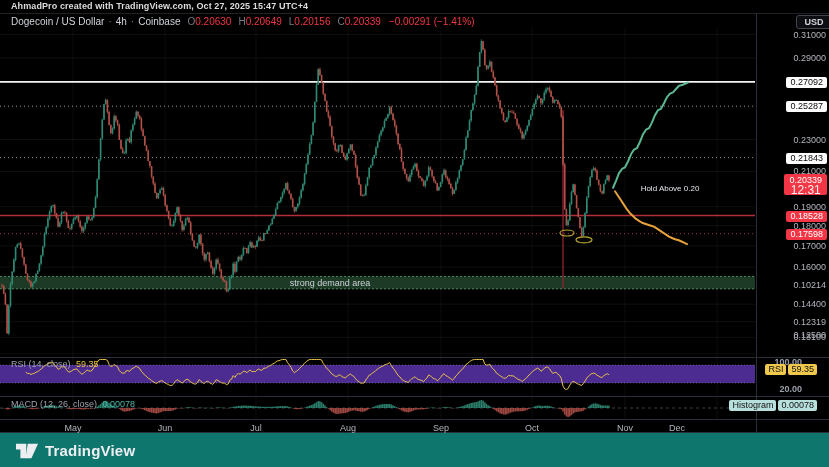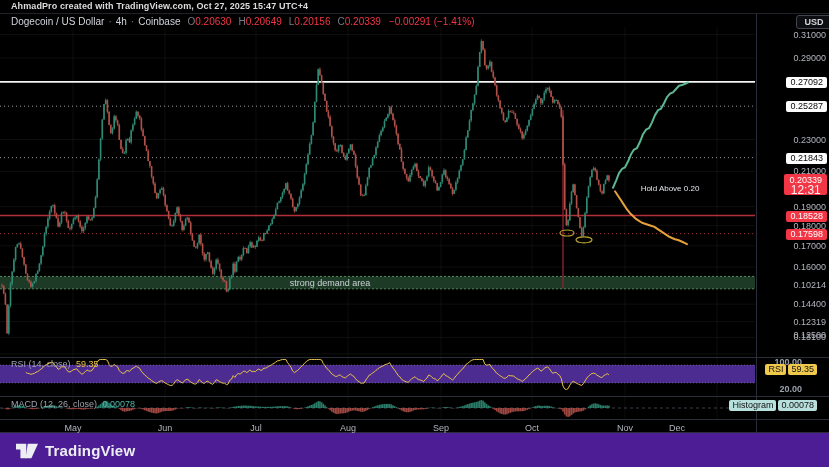--- a/index.html
+++ b/index.html
@@ -28,21 +28,21 @@
   .month{position:absolute;top:3px;transform:translateX(-50%);font-size:9px;color:#b2b5be;}
   .ind-title{position:absolute;z-index:3;font-size:9px;color:#9da2ad;white-space:nowrap;}
   .ind-title .val-yellow{color:#e8c24a;margin-left:3px;}
   .ind-title .val-teal{color:#4db6ac;margin-left:3px;}
   .ind-row{position:absolute;right:12px;display:flex;gap:2px;z-index:3;}
   .ind-badge{font-size:9px;line-height:11px;padding:0 3px;border-radius:2px;color:#111;}
   .ind-badge.yellow{background:#f0c84b;}
   .ind-badge.teal{background:#b7e0dc;}
   .anno-hold{position:absolute;z-index:3;font-size:8px;color:#e3e6ec;transform:translateX(-50%);white-space:nowrap;}
   .anno-demand{position:absolute;z-index:3;font-size:9px;color:#cdd2d8;transform:translateX(-50%);white-space:nowrap;}
-  .bottom-bar{position:absolute;left:0;top:433px;width:829px;height:34px;background:#4c1d95;z-index:3;}
+  .bottom-bar{position:absolute;left:0;top:433px;width:829px;height:34px;background:#0f766e;z-index:3;}
   .tv-logo{position:absolute;left:16px;top:9px;display:flex;align-items:center;gap:7px;}
   .tv-logo .txt{color:#eceef1;font-size:15px;font-weight:700;letter-spacing:.2px;}
 </style>
 </head>
 <body>
 
 <div class="screen">
 
   <svg id="chart-svg" width="829" height="467">
       <line x1="73" y1="27" x2="73" y2="419" stroke="rgba(255,255,255,0.05)" stroke-width="1"></line>

